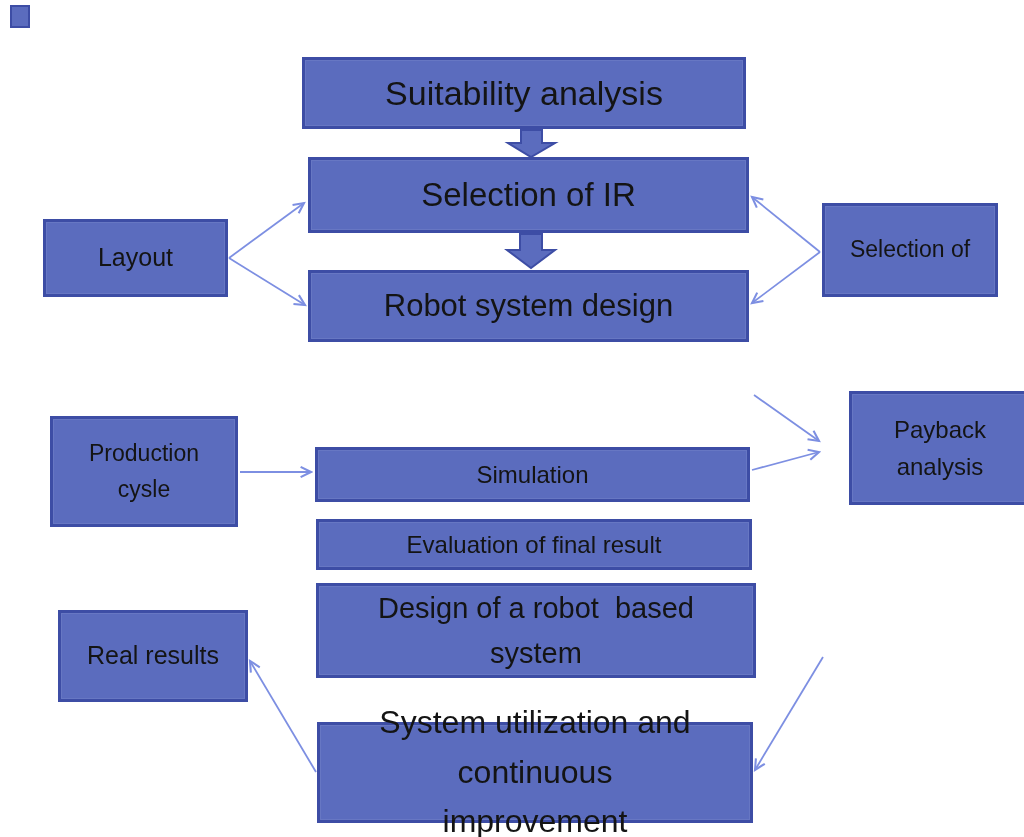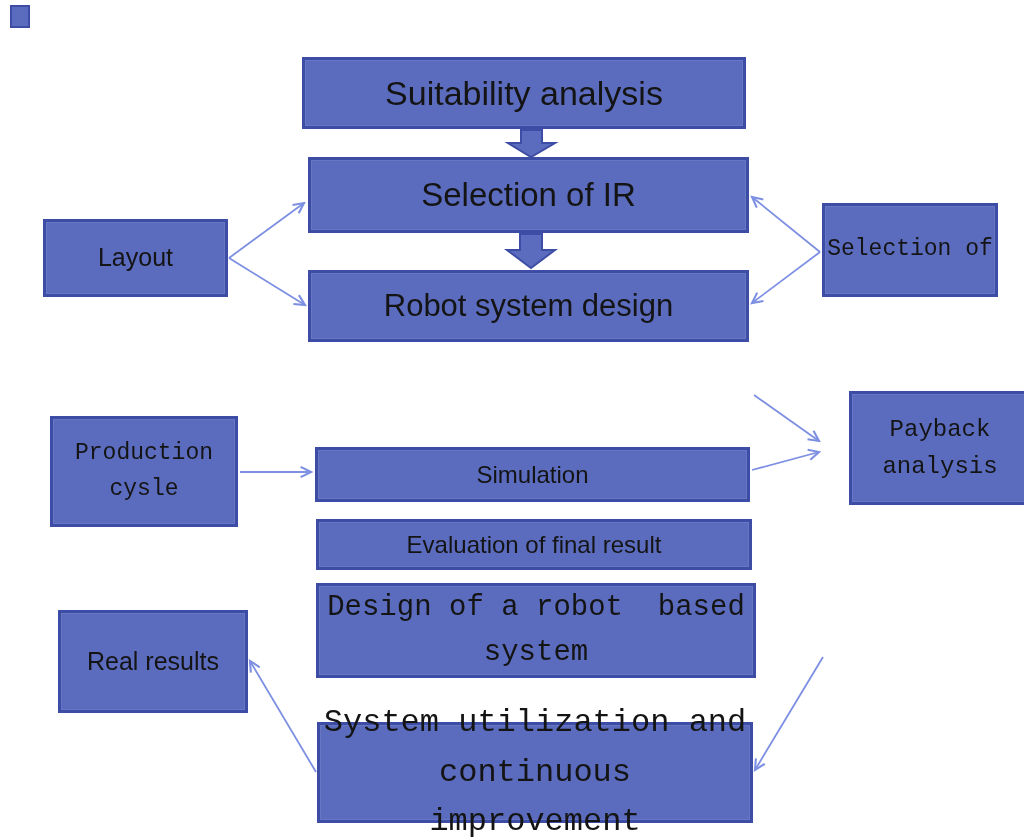--- a/index.html
+++ b/index.html
@@ -24,21 +24,21 @@
     background:var(--box-fill);
     border:3px solid var(--box-border);
     color:var(--text);
     display:flex;
     align-items:center;
     justify-content:center;
     text-align:center;
     box-shadow:inset 0 0 0 1px rgba(255,255,255,0.08);
   }
   .label{white-space:pre-wrap;line-height:1.25;}
-  .two .label{line-height:1.55;font-family:Liberation Mono, monospace;}
+  .two .label{line-height:1.55;}
   .l1,.l2{display:block;}
   .corner-square{
     position:absolute;
     left:10px;top:5px;width:20px;height:23px;
     background:var(--box-fill);
     border:2px solid var(--box-border);
   }
   svg.connectors{
     position:absolute;left:0;top:0;width:1024px;height:837px;
     pointer-events:none;
@@ -113,21 +113,21 @@
   </div>
 
   <div class="box two" style="left:50px;top:416px;width:188px;height:111px;font-size:23px">
     <span class="label"><span class="l1">Production</span><span class="l2">cysle</span></span>
   </div>
 
   <div class="box" style="left:43px;top:219px;width:185px;height:78px;font-size:25px">
     <span class="label">Layout</span>
   </div>
 
-  <div class="box" style="left:58px;top:610px;width:190px;height:103px;font-size:25px">
+  <div class="box" style="left:58px;top:610px;width:190px;height:92px;font-size:25px">
     <span class="label">Real results</span>
   </div>
 
   <div class="box two" style="left:822px;top:203px;width:176px;height:94px;font-size:23px">
     <span class="label"><span class="l1">Selection of</span></span>
   </div>
 
   <div class="box two" style="left:849px;top:391px;width:182px;height:114px;font-size:24px">
     <span class="label"><span class="l1">Payback</span><span class="l2">analysis</span></span>
   </div>

